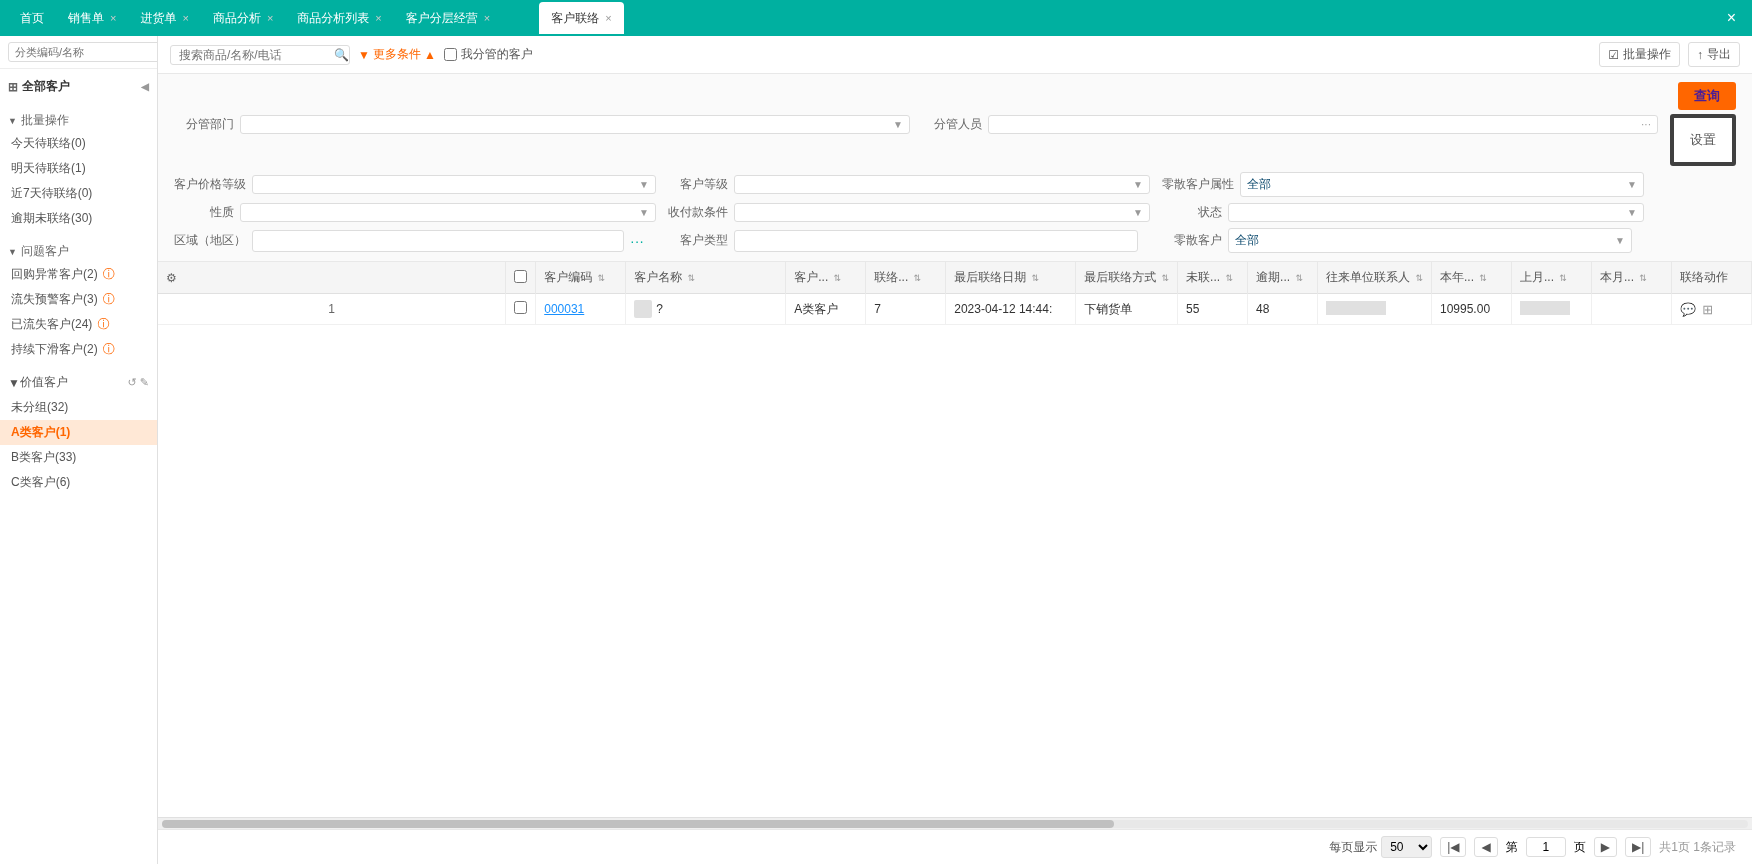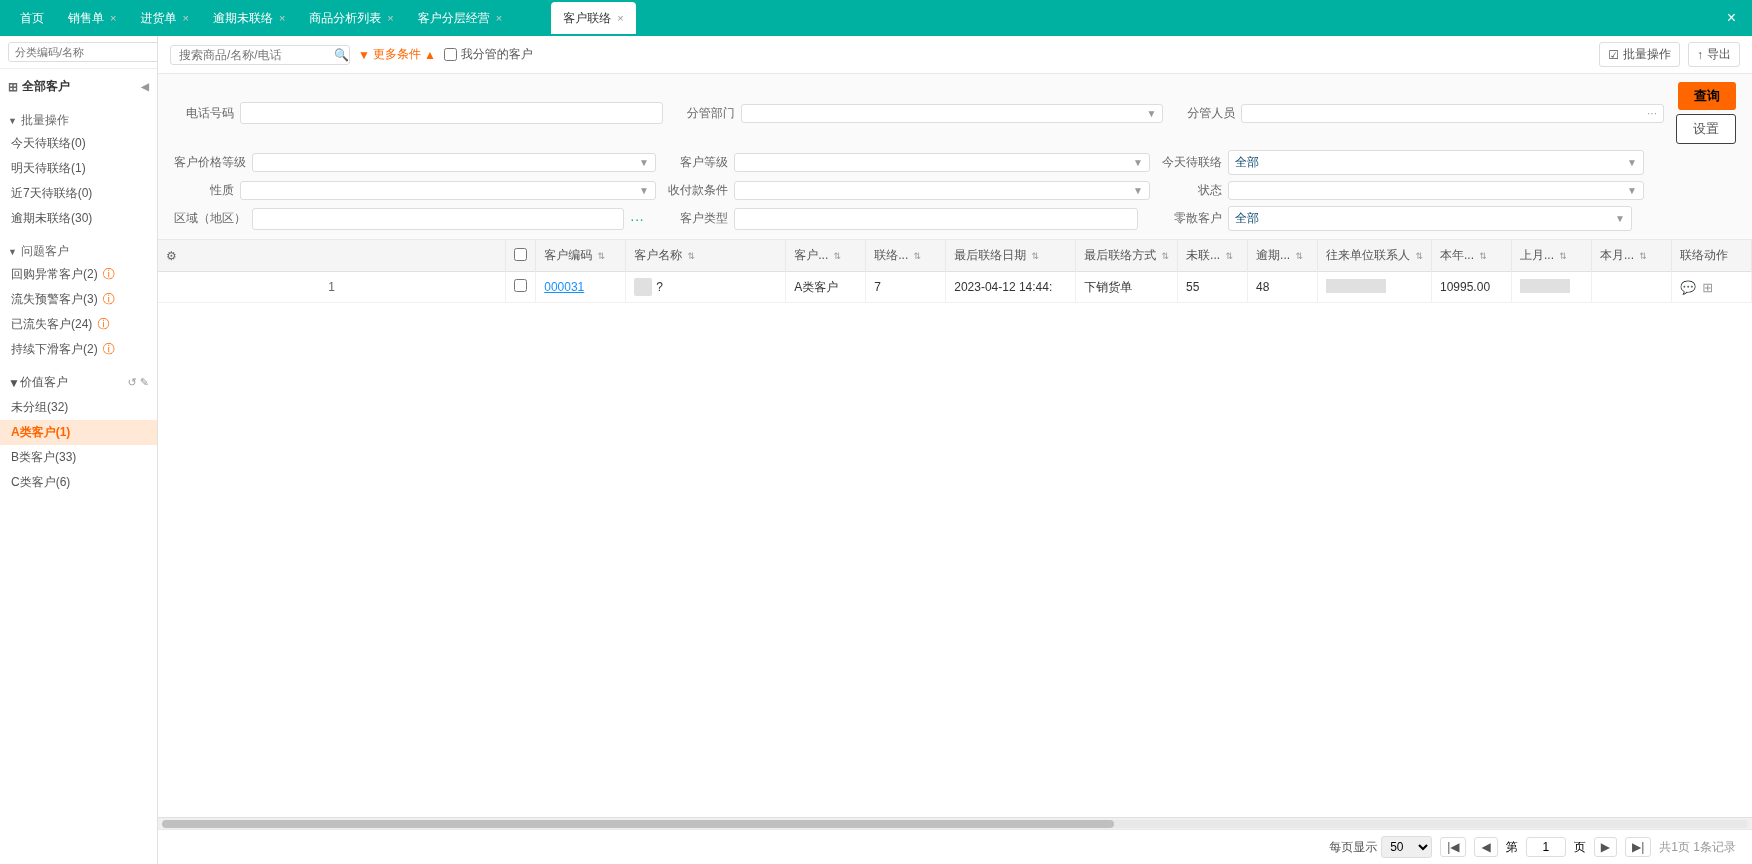--- a/index.html
+++ b/index.html
@@ -132,26 +132,26 @@
     .filter-field .field-select {
       flex: 1; display: flex; align-items: center;
       border: 1px solid #ddd; border-radius: 3px; padding: 3px 6px;
       background: white; cursor: pointer; position: relative;
     }
     .field-select-text { flex: 1; color: #0c4a6e; font-size: 12px; }
     .field-select-arrow { color: #999; font-size: 10px; }
     .filter-field .field-dots { color: #00b0a0; cursor: pointer; font-size: 14px; }
 
     .query-btn {
-      background: #ff6600; color: #000000; border: none; border-radius: 3px;
+      background: #ff6600; color: #4c1d95; border: none; border-radius: 3px;
       padding: 5px 16px; cursor: pointer; font-size: 13px; font-weight: bold;
     }
     .settings-btn {
-      background: white; color: #555; border: 1px solid #404040; border-radius: 3px;
-      padding: 5px 16px; cursor: pointer; font-size: 13px;
+      background: white; color: #555; border: 4px solid #404040; border-radius: 3px;
+      padding: 13px 16px; cursor: pointer; font-size: 13px;
     }
     .query-settings-col {
       display: flex; flex-direction: column; gap: 4px; align-items: flex-end;
     }
 
     
     .table-container {
       flex: 1; overflow: auto;
     }
     table {
@@ -236,21 +236,21 @@
   </div>
   <div class="nav-item">
     <span>销售单</span>
     <span class="close-btn">×</span>
   </div>
   <div class="nav-item">
     <span>进货单</span>
     <span class="close-btn">×</span>
   </div>
   <div class="nav-item">
-    <span>逾期未联络</span>
+    <span>商品分析</span>
     <span class="close-btn">×</span>
   </div>
   <div class="nav-item">
     <span>商品分析列表</span>
     <span class="close-btn">×</span>
   </div>
   <div class="nav-item">
     <span>客户分层经营</span>
     <span class="close-btn">×</span>
   </div>
@@ -366,24 +366,20 @@
       <div class="btn-export">
         <span>↑</span>
         <span>导出</span>
       </div>
     </div>
 
     <div class="filter-form">
 
       <div class="filter-row">
         <div class="filter-field">
-          <label>电话号码</label>
-          <input class="field-input" type="text" style="">
-        </div>
-        <div class="filter-field">
           <label>分管部门</label>
           <div class="field-select">
             <span class="field-select-text"></span>
             <span class="field-select-arrow">▼</span>
           </div>
         </div>
         <div class="filter-field">
           <label>分管人员</label>
           <div class="field-select">
             <span class="field-select-text"></span>
@@ -405,21 +401,21 @@
           </div>
         </div>
         <div class="filter-field">
           <label>客户等级</label>
           <div class="field-select">
             <span class="field-select-text"></span>
             <span class="field-select-arrow">▼</span>
           </div>
         </div>
         <div class="filter-field">
-          <label>今天待联络</label>
+          <label>零散客户属性</label>
           <div class="field-select">
             <span class="field-select-text">全部</span>
             <span class="field-select-arrow">▼</span>
           </div>
         </div>
         <div style="width:80px;"></div>
       </div>
 
       <div class="filter-row">
         <div class="filter-field">

